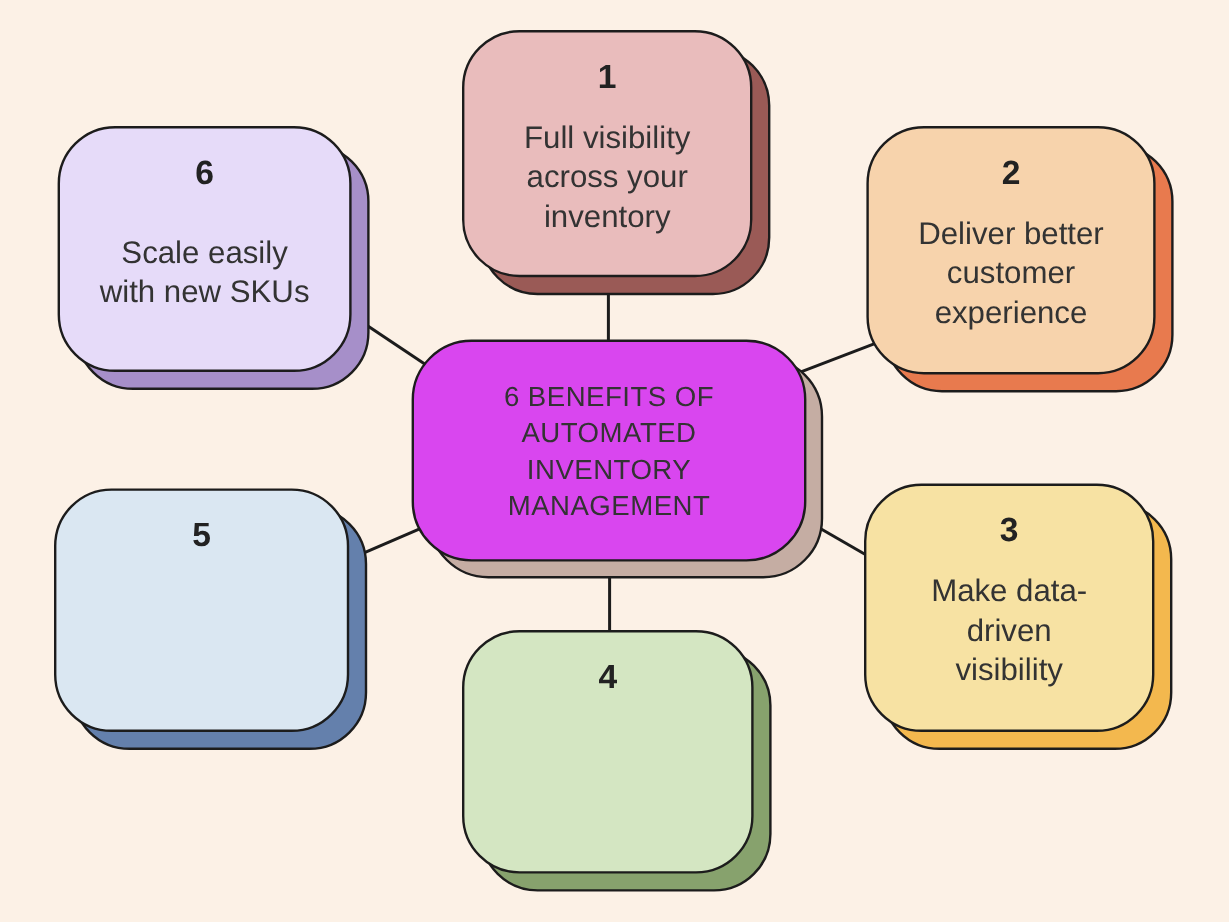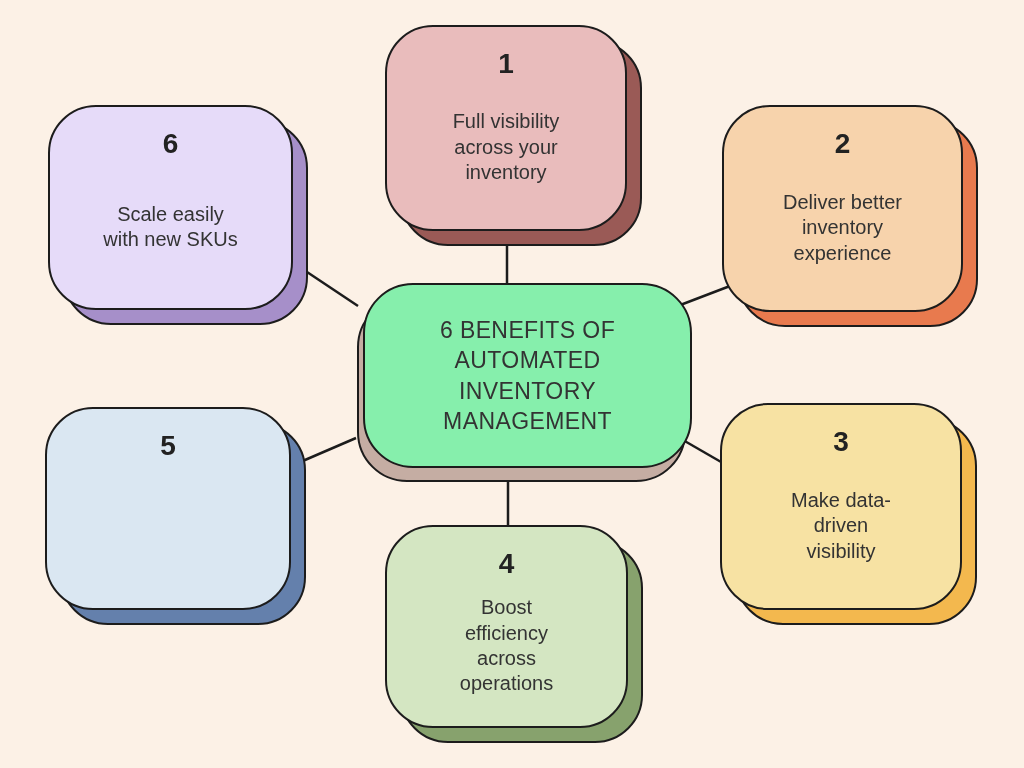--- a/index.html
+++ b/index.html
@@ -54,21 +54,21 @@
     font-weight: bold;
     color: var(--num);
     margin-top: 6px;
     line-height: 1.1;
   }
   .node .label {
     flex: 1;
     display: flex;
     align-items: center;
     justify-content: center;
-    font-size: 20px;
+    font-size: 26px;
     line-height: 1.27;
     color: var(--text);
     white-space: pre-line;
   }
   
   .node-1 { left: 385px; top: 25px;  width: 242px; height: 206px; }
   .node-2 { left: 722px; top: 105px; width: 241px; height: 207px; }
   .node-3 { left: 720px; top: 403px; width: 242px; height: 207px; }
   .node-4 { left: 385px; top: 525px; width: 243px; height: 203px; }
   .node-5 { left: 45px;  top: 407px; width: 246px; height: 203px; }
@@ -98,21 +98,21 @@
     <line class="connector" x1="507" y1="238" x2="507" y2="292" stroke="#1C1C1C"></line>
     <line class="connector" x1="662" y1="312" x2="730" y2="286" stroke="#1C1C1C"></line>
     <line class="connector" x1="676" y1="436" x2="728" y2="466" stroke="#1C1C1C"></line>
     <line class="connector" x1="508" y1="476" x2="508" y2="530" stroke="#1C1C1C"></line>
     <line class="connector" x1="356" y1="438" x2="298" y2="463" stroke="#1C1C1C"></line>
     <line class="connector" x1="295" y1="264" x2="358" y2="306" stroke="#1C1C1C"></line>
   </svg>
 
   <div class="node node-center">
     <div class="shadow" style="background: rgb(197, 173, 163);"></div>
-    <div class="face" style="background: #86efac; margin-left: 20px;">
+    <div class="face" style="background: #d946ef;">
       <div class="title">6 BENEFITS OF
 AUTOMATED
 INVENTORY
 MANAGEMENT</div>
     </div>
   </div>
 
   <div class="node node-1">
     <div class="shadow" style="background: rgb(154, 90, 86);"></div>
     <div class="face" style="background: rgb(233, 188, 188);">
@@ -121,43 +121,39 @@
 across your
 inventory</div>
     </div>
   </div>
 
   <div class="node node-2">
     <div class="shadow" style="background: rgb(232, 122, 78);"></div>
     <div class="face" style="background: rgb(247, 211, 172);">
       <div class="num">2</div>
       <div class="label">Deliver better
-inventory
+customer
 experience</div>
     </div>
   </div>
 
   <div class="node node-3">
     <div class="shadow" style="background: rgb(243, 184, 78);"></div>
     <div class="face" style="background: rgb(247, 226, 163);">
       <div class="num">3</div>
       <div class="label">Make data-
 driven
 visibility</div>
     </div>
   </div>
 
   <div class="node node-4">
     <div class="shadow" style="background: rgb(135, 162, 109);"></div>
     <div class="face" style="background: rgb(212, 230, 194);">
       <div class="num">4</div>
-      <div class="label">Boost
-efficiency
-across
-operations</div>
     </div>
   </div>
 
   <div class="node node-5">
     <div class="shadow" style="background: rgb(100, 128, 172);"></div>
     <div class="face" style="background: rgb(218, 231, 242);">
       <div class="num">5</div>
     </div>
   </div>
 

